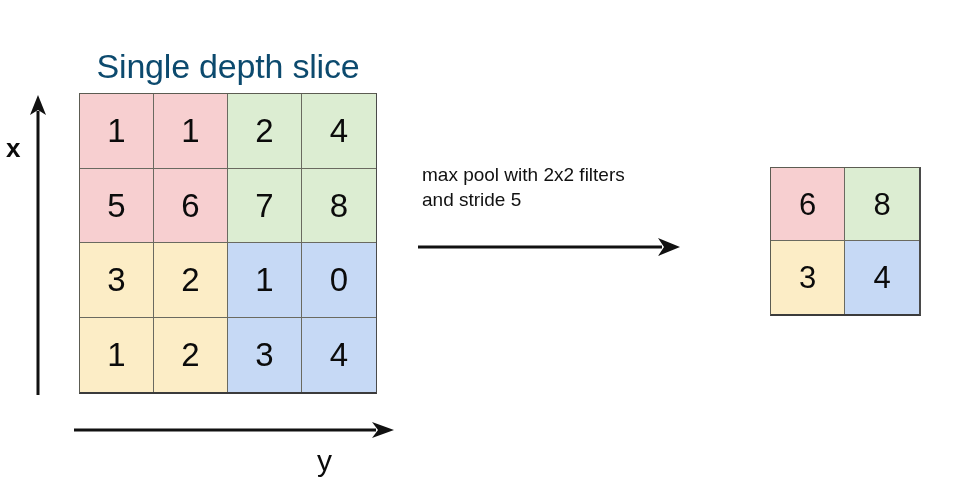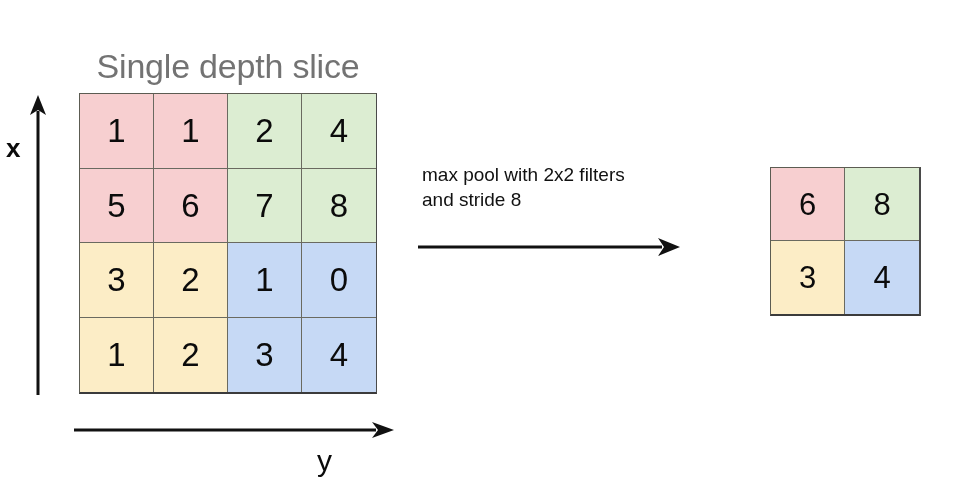--- a/index.html
+++ b/index.html
@@ -19,21 +19,21 @@
   
   #slice-title {
     position: absolute;
     left: 79px;
     top: 46px;
     width: 298px;
     text-align: center;
     font-size: 34px;
     line-height: 40px;
     letter-spacing: -0.2px;
-    color: #737373;
+    color: #0c4a6e;
     white-space: nowrap;
   }
 
   
   #input-grid {
     position: absolute;
     left: 79px;
     top: 93px;
     width: 298px;
     height: 301px;
@@ -209,21 +209,21 @@
 </div>
 
 <svg id="y-axis-arrow" viewBox="0 0 320 24" preserveAspectRatio="none">
   <line x1="0" y1="12" x2="302" y2="12" stroke="#111111" stroke-width="3"></line>
   <polygon points="320,12 298,4 304,12 298,20" fill="#111111"></polygon>
 </svg>
 
 <div id="y-axis-label">y</div>
 
 <div id="transform-caption">max pool with 2x2 filters
-and stride 8</div>
+and stride 5</div>
 
 <svg id="transform-arrow" viewBox="0 0 262 22" preserveAspectRatio="none">
   <line x1="0" y1="11" x2="244" y2="11" stroke="#111111" stroke-width="3"></line>
   <polygon points="262,11 240,2 246,11 240,20" fill="#111111"></polygon>
 </svg>
 
 <div id="output-grid">
   <div class="cell" style="background:#F7CFD0">
       <span>6</span>
     </div>

